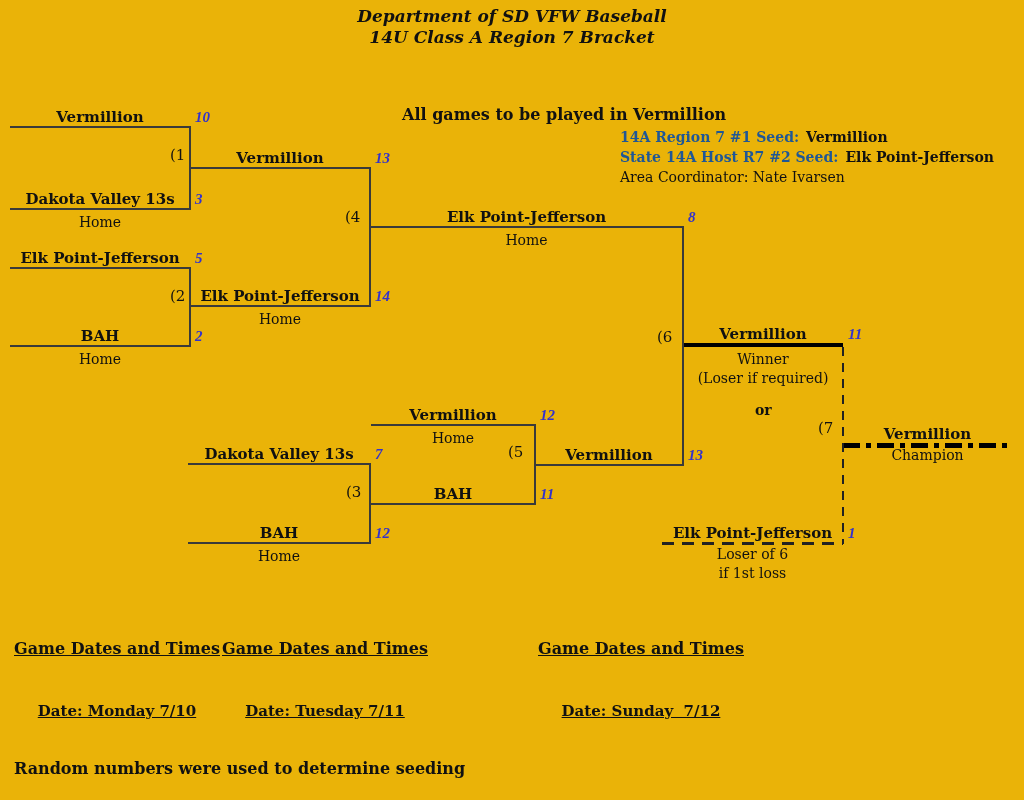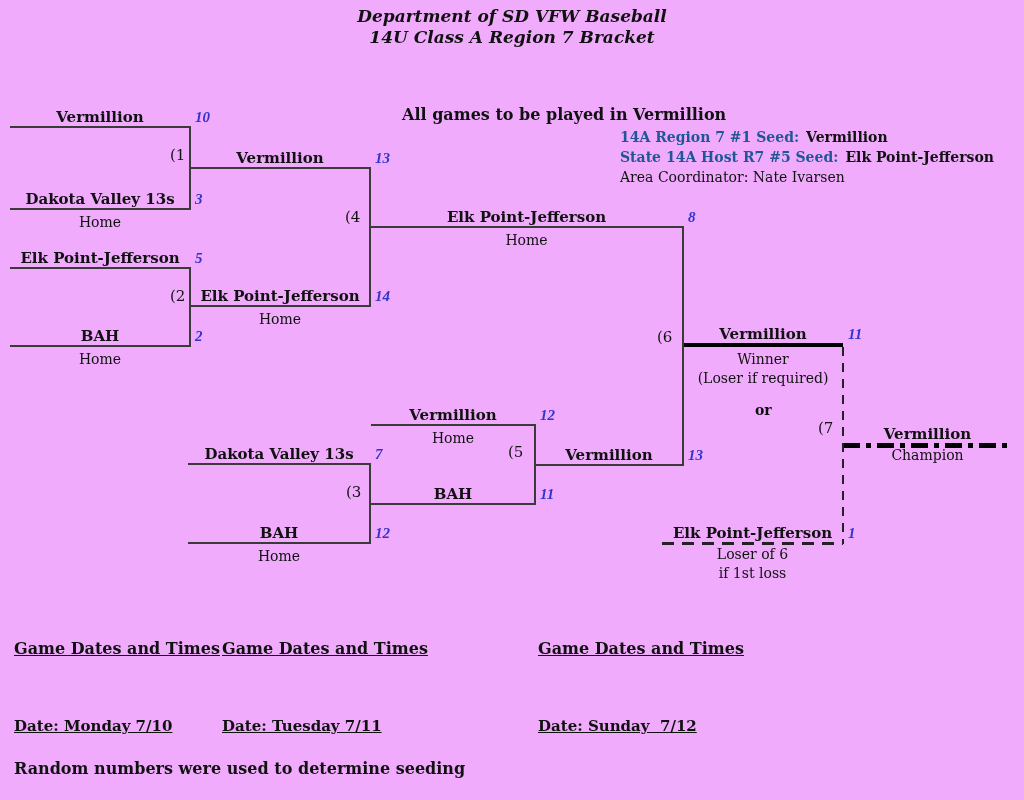--- a/index.html
+++ b/index.html
@@ -3,21 +3,21 @@
 <meta charset="utf-8">
 <style>
   :root{
     --line:#3a3a3a;
     --score-blue:#3232cd;
     --seed-blue:#1f5796;
     --ink:#111111;
   }
   html,body{margin:0;padding:0;background:#ffffff;}
   .page{
-    position:relative;width:1024px;height:800px;background:#f0abfc;
+    position:relative;width:1024px;height:800px;background:#eab308;
     font-family:"DejaVu Serif", serif;color:var(--ink);overflow:hidden;
   }
   
   .title-block{position:absolute;left:262px;top:6px;width:500px;text-align:center;
     font-weight:bold;font-style:italic;font-size:17px;line-height:21px;white-space:nowrap;}
   .venue-note{position:absolute;left:402px;top:105px;width:302px;text-align:center;
     font-weight:bold;font-size:16px;line-height:19px;white-space:nowrap;}
   .seed-block{position:absolute;left:620px;top:127px;width:392px;text-align:left;
     font-size:14px;line-height:20px;white-space:nowrap;}
   .seed-label{color:var(--seed-blue);font-weight:bold;}
@@ -39,39 +39,39 @@
   .gline.dash{height:3px;
     background:repeating-linear-gradient(90deg,#222 0 12px,transparent 12px 20px);}
   
   .vline{position:absolute;width:2px;background:var(--line);}
   .vline.dashed{background:repeating-linear-gradient(180deg,#222 0 9px,transparent 9px 16px);}
   .glabel{position:absolute;font-size:15px;line-height:16px;white-space:nowrap;}
   .or-text{position:absolute;font-size:14px;font-weight:bold;white-space:nowrap;}
   
   .sched-col{position:absolute;top:604px;font-size:15px;white-space:pre;}
   .sched-h{font-weight:bold;font-size:16px;text-decoration:underline;line-height:17px;}
-  .sched-date{font-weight:bold;text-decoration:underline;margin-top:23px;line-height:20px;}
+  .sched-date{font-weight:bold;text-decoration:underline;margin-top:8px;line-height:20px;text-align:center;}
   .sched-games{margin-top:2px;}
   .footer-note{position:absolute;left:14px;top:759px;font-weight:bold;font-size:16px;white-space:nowrap;}
 </style>
 </head>
 <body>
 
 <div class="page">
 
   <div class="title-block">
     <div>Department of SD VFW Baseball</div>
     <div>14U Class A Region 7 Bracket</div>
   </div>
 
   <div class="venue-note">All games to be played in Vermillion</div>
 
   <div class="seed-block">
     <div><span class="seed-label">14A Region 7 #1 Seed:</span><span class="seed-team">Vermillion</span></div>
-    <div><span class="seed-label">State 14A Host R7 #5 Seed:</span><span class="seed-team">Elk Point-Jefferson</span></div>
+    <div><span class="seed-label">State 14A Host R7 #2 Seed:</span><span class="seed-team">Elk Point-Jefferson</span></div>
     <div>Area Coordinator: Nate Ivarsen</div>
   </div>
 
   <div class="slot" style="left:10px;top:108px;width:180px;">
     <span class="name">Vermillion</span>
     <span class="score">10</span>
   </div>
   <div class="slot" style="left:10px;top:190px;width:180px;">
     <span class="name">Dakota Valley 13s</span>
     <span class="score">3</span>

